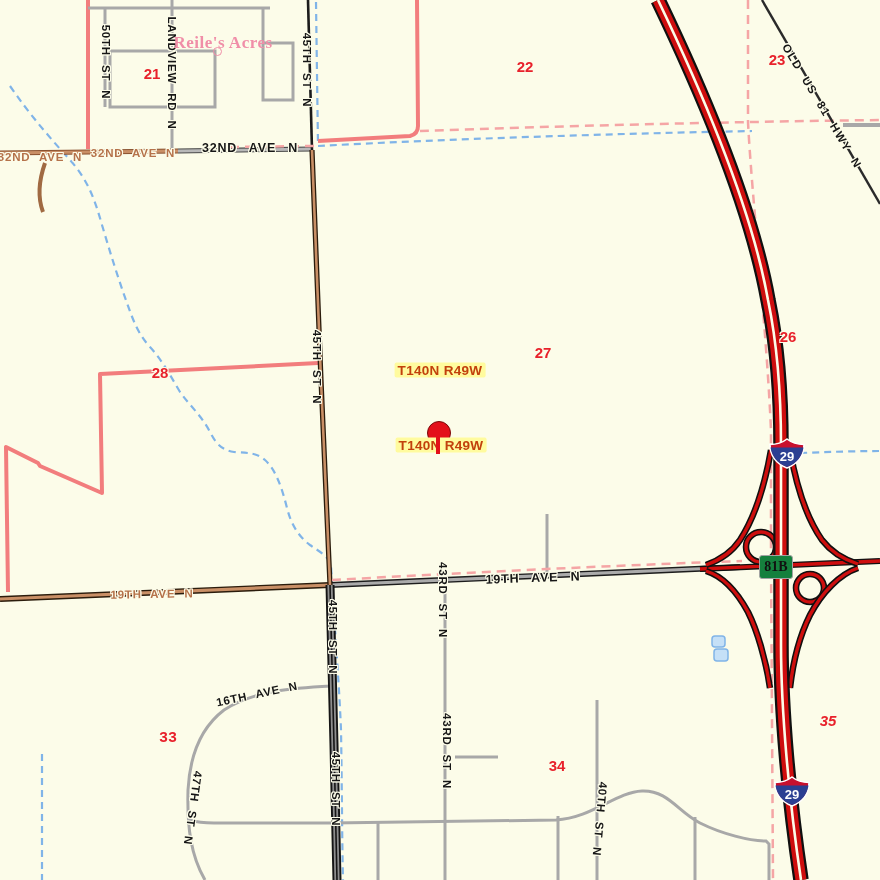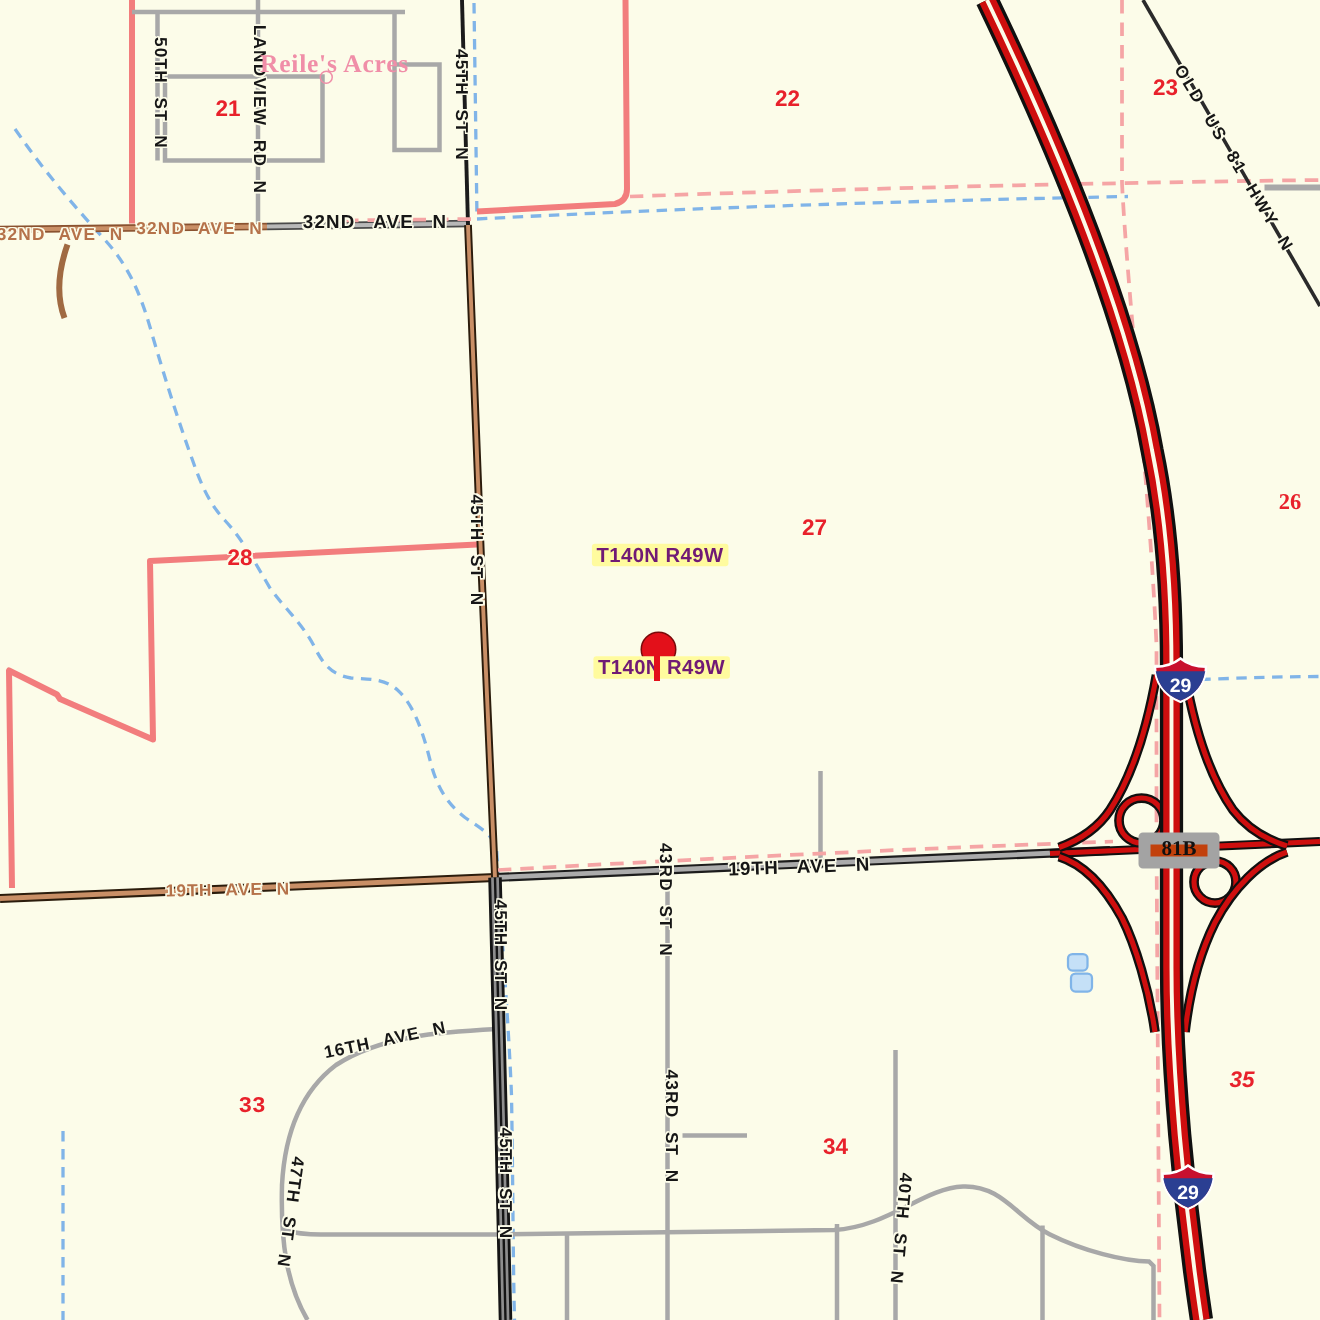--- a/index.html
+++ b/index.html
@@ -8,31 +8,31 @@
   #map svg{position:absolute;left:0;top:0;}
   .lbl{position:absolute;font:bold 11.5px "Liberation Sans",sans-serif;color:#161616;
        white-space:nowrap;letter-spacing:0.8px;word-spacing:5px;z-index:20;
        text-shadow:1px 1px 0 #FCFCE9,-1px -1px 0 #FCFCE9,1px -1px 0 #FCFCE9,-1px 1px 0 #FCFCE9,
                    0 1px 0 #FCFCE9,0 -1px 0 #FCFCE9,1px 0 0 #FCFCE9,-1px 0 0 #FCFCE9;}
   .lbl.big{font-size:12.5px;word-spacing:8px;}
   .lbl.brown{color:#B5724A;}
   .sec{position:absolute;font:bold 15px "Liberation Sans",sans-serif;color:#E8212B;
        transform:translate(-50%,-50%);z-index:22;white-space:nowrap;
        text-shadow:1px 1px 0 #FCFCE9,-1px -1px 0 #FCFCE9,1px -1px 0 #FCFCE9,-1px 1px 0 #FCFCE9;}
-  .twp{position:absolute;font:bold 13.5px "Liberation Sans",sans-serif;color:#701a75;
+  .twp{position:absolute;font:bold 13.5px "Liberation Sans",sans-serif;color:#c2410c;
        background:#FFFB9E;padding:0 3px;border-radius:2px;transform:translate(-50%,-50%);
        letter-spacing:0.3px;z-index:24;white-space:nowrap;}
   .town{position:absolute;font:bold 17px "Liberation Serif",serif;color:#F08EA8;
         transform:translate(-50%,-50%);letter-spacing:0.5px;z-index:21;white-space:nowrap;}
   .town-ring{position:absolute;width:7px;height:7px;border:1.5px solid #F08EA8;border-radius:50%;
         z-index:21;}
   .marker-dot{position:absolute;width:22px;height:22px;border-radius:50%;
         background:#E3101A;border:1px solid #7a0a0a;z-index:23;}
   .marker-stem{position:absolute;width:4px;height:18px;background:#E3101A;z-index:25;}
-  .shield81{position:absolute;width:54px;height:24px;background:#c2410c;border:8px solid #a3a3a3;
+  .shield81{position:absolute;width:34px;height:24px;background:#15803d;border:1px solid #a3a3a3;
         border-radius:3px;z-index:26;display:flex;align-items:center;justify-content:center;
         font:bold 14px "Liberation Serif",serif;color:#111;box-sizing:border-box;}
   .ishield{position:absolute;z-index:26;}
 </style>
 </head>
 <body>
 
 <div id="map">
 
 <svg width="880" height="880" viewBox="0 0 880 880">
@@ -137,21 +137,21 @@
     <path d="M658,0 C706,100 752,210 768,300 C778,348 781,400 781,445 L781,645 C781,710 789,800 801,880" stroke="#FCFCE9" stroke-width="2.6"></path>
   </g>
 </svg>
 
 <div class="town" style="left:223px;top:43px;">Reile's Acres</div>
 <div class="town-ring" style="left:213px;top:47px;"></div>
 
 <div class="sec" style="left:152px;top:73px;">21</div>
 <div class="sec" style="left:525px;top:66px;">22</div>
 <div class="sec" style="left:777px;top:59px;">23</div>
-<div class="sec" style="left:860px;top:336px;font-family:Liberation Serif, serif;">26</div>
+<div class="sec" style="left:788px;top:336px;">26</div>
 <div class="sec" style="left:543px;top:352px;">27</div>
 <div class="sec" style="left:160px;top:372px;">28</div>
 <div class="sec" style="left:168px;top:738px;font-family:Liberation Mono, monospace;">33</div>
 <div class="sec" style="left:557px;top:765px;">34</div>
 <div class="sec" style="left:828px;top:720px;font-style:italic;">35</div>
 
 <div class="marker-dot" style="left:427px;top:421px;"></div>
 <div class="twp" style="left:440px;top:370px;">T140N R49W</div>
 <div class="twp" style="left:441px;top:445px;">T140N R49W</div>
 <div class="marker-stem" style="left:436px;top:436px;"></div>

